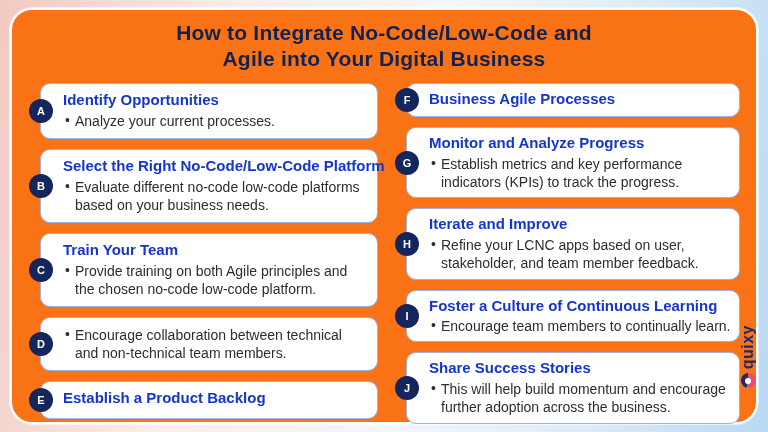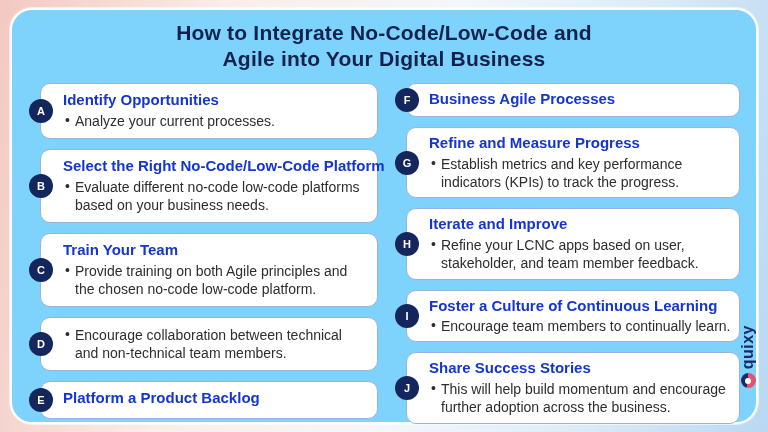--- a/index.html
+++ b/index.html
@@ -5,21 +5,21 @@
   * { margin: 0; padding: 0; box-sizing: border-box; }
   html, body { width: 768px; height: 432px; overflow: hidden; }
   body {
     font-family: "Liberation Sans", sans-serif;
     background: linear-gradient(100deg, #f3c9c2 0%, #fbeeea 28%, #f3f7fb 55%, #dcebf7 78%, #b9d8f2 100%);
   }
   .panel {
     position: absolute;
     left: 10px; top: 8px;
     width: 748px; height: 416px;
-    background: #7dd3fc;
+    background: #f97316;
     border: 2px solid #ffffff;
     border-radius: 22px;
     box-shadow: 0 0 0 1px rgba(255,255,255,0.6);
   }
   .title {
     margin-top: 10px;
     text-align: center;
     font-size: 21px;
     font-weight: 800;
     line-height: 1.25;
@@ -163,35 +163,35 @@
 
       <div class="card">
         <div class="badge">D</div>
         <ul class="card-desc">
           <li>Encourage collaboration between technical and non-technical team members.</li>
         </ul>
       </div>
 
       <div class="card">
         <div class="badge">E</div>
-        <div class="card-title">Platform a Product Backlog</div>
+        <div class="card-title">Establish a Product Backlog</div>
       </div>
 
     </div>
 
     <div class="col">
 
       <div class="card">
         <div class="badge">F</div>
         <div class="card-title">Business Agile Processes</div>
       </div>
 
       <div class="card">
         <div class="badge">G</div>
-        <div class="card-title">Refine and Measure Progress</div>
+        <div class="card-title">Monitor and Analyze Progress</div>
         <ul class="card-desc">
           <li>Establish metrics and key performance indicators (KPIs) to track the progress.</li>
         </ul>
       </div>
 
       <div class="card">
         <div class="badge">H</div>
         <div class="card-title">Iterate and Improve</div>
         <ul class="card-desc">
           <li>Refine your LCNC apps based on user, stakeholder, and team member feedback.</li>

